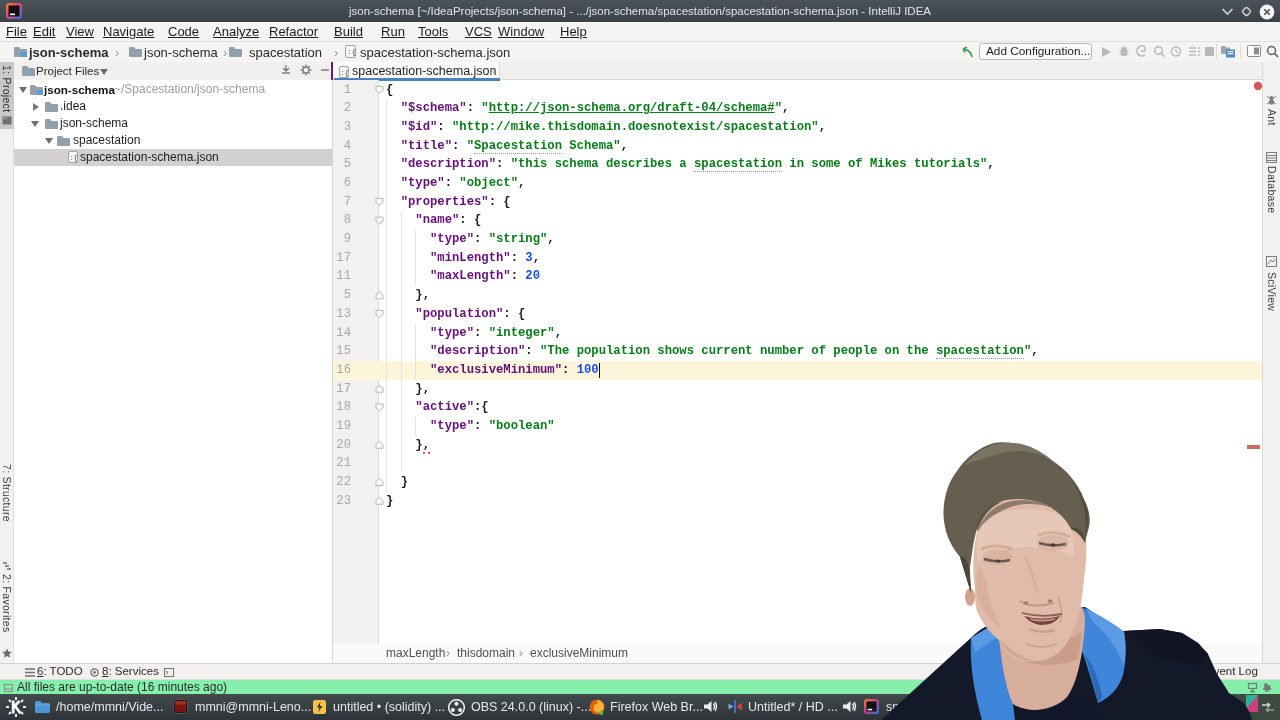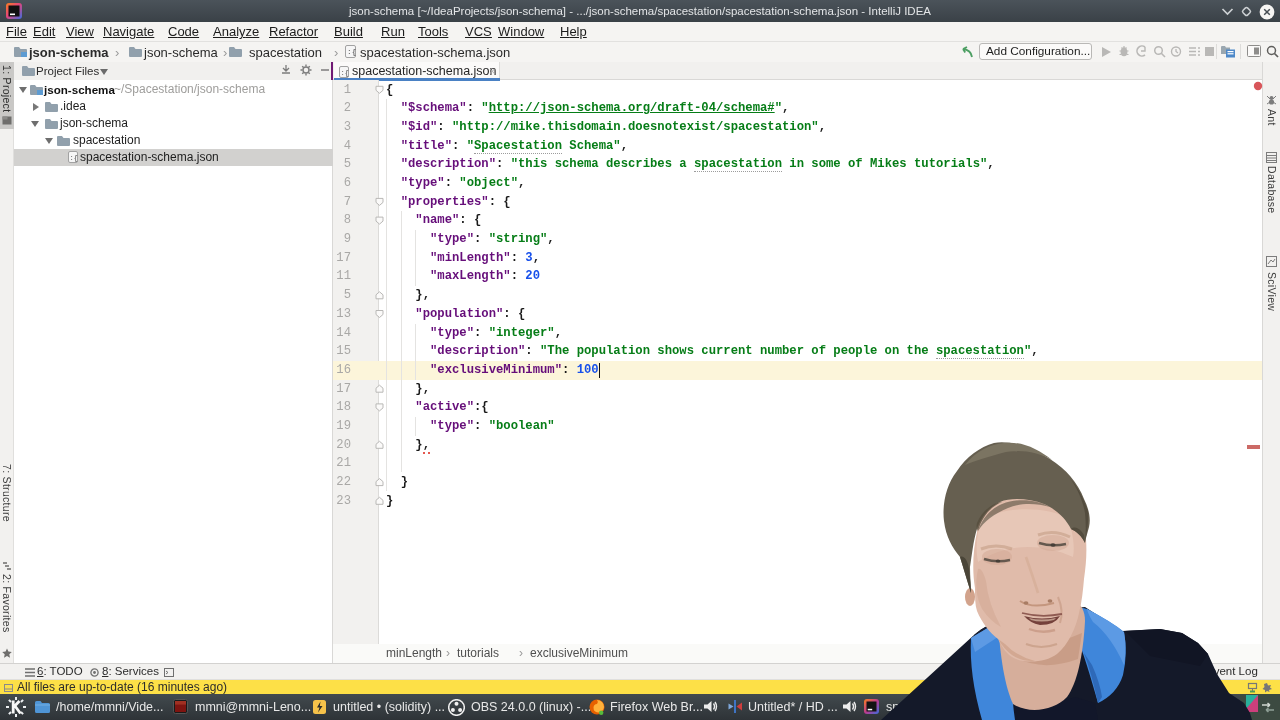--- a/index.html
+++ b/index.html
@@ -32,21 +32,21 @@
 #codearea { left:333px; top:80px; width:929px; height:564px; }
 .cl { position:absolute; left:53px; top:0; font-family:"Liberation Mono", monospace; font-size:12.22px; font-weight:bold; white-space:pre; line-height:18.68px; color:#1a1a1a; }
 .ln { position:absolute; left:0; width:18px; text-align:right; font-family:"Liberation Mono", monospace; font-size:12.2px; color:#a9a8a6; line-height:18.68px; }
 .k { color:#660E7A; } .s { color:#067D17; } .n { color:#1750EB; }
 .url { text-decoration:underline; }
 .typo { border-bottom:1px dotted #9c9c9c; }
 .err { border-bottom:2px dotted #e4584f; }
 
 #bcrumbs { left:333px; top:644px; width:929px; height:19px; background:#fafaf8; font-size:12px; color:#4f4f4f; line-height:19px; }
 #botbar { left:0; top:663px; width:1280px; height:16px; background:#f2f1ef; border-top:1px solid #d3d2d0; font-size:11.5px; color:#2c2c2c; }
-#statusbar { left:0; top:679px; width:1280px; height:15px; background:#fde047; border-top:1px solid #e0dfdd; font-size:12px; color:#2c2c2c; }
+#statusbar { left:0; top:679px; width:1280px; height:15px; background:#86efac; border-top:1px solid #e0dfdd; font-size:12px; color:#2c2c2c; }
 
 #taskbar { left:0; top:694px; width:1280px; height:26px; background:linear-gradient(#424a4e,#2e3337); color:#e8e8e8; font-size:12.5px; }
 #taskbar .ti { position:absolute; top:0; line-height:26px; white-space:nowrap; }
 </style>
 </head>
 <body>
 
 <div id="titlebar" class="abs">
   <div id="titletext">json-schema [~/IdeaProjects/json-schema] - .../json-schema/spacestation/spacestation-schema.json - IntelliJ IDEA</div>
   <svg class="abs" style="left:6px;top:3px" width="16" height="16">
@@ -351,23 +351,23 @@
     <path d="M2,424.3 h7 v-4 l-3.5,-3 l-3.5,3 z"></path>
   </g>
 </svg>
 
 <div class="abs" style="left:1247px;top:445px;width:13px;height:4px;background:#cc6a66"></div>
 <svg class="abs" style="left:1253px;top:81px" width="10" height="10">
     <circle cx="5" cy="5" r="4.2" fill="#d8565a"></circle>
   </svg>
 
 <div id="bcrumbs" class="abs">
-  <span class="abs" style="left:53px">minLength</span>
+  <span class="abs" style="left:53px">maxLength</span>
   <span class="abs crumbsep" style="left:113px">›</span>
-  <span class="abs" style="left:124px">tutorials</span>
+  <span class="abs" style="left:124px">thisdomain</span>
   <span class="abs crumbsep" style="left:186px">›</span>
   <span class="abs" style="left:197px">exclusiveMinimum</span>
 </div>
 <div id="botbar" class="abs">
   <svg class="abs" style="left:25px;top:4px" width="10" height="9">
       <path d="M0,1 H10 M0,4.5 H10 M0,8 H10" stroke="#6f6f6f" stroke-width="1.4"></path>
     </svg>
   <span class="abs" style="left:37px;top:1px"><u>6</u>: TODO</span>
   <svg class="abs" style="left:90px;top:4px" width="9" height="9">
       <circle cx="4.5" cy="4.5" r="3.6" fill="none" stroke="#6f6f6f" stroke-width="1.3"></circle>

